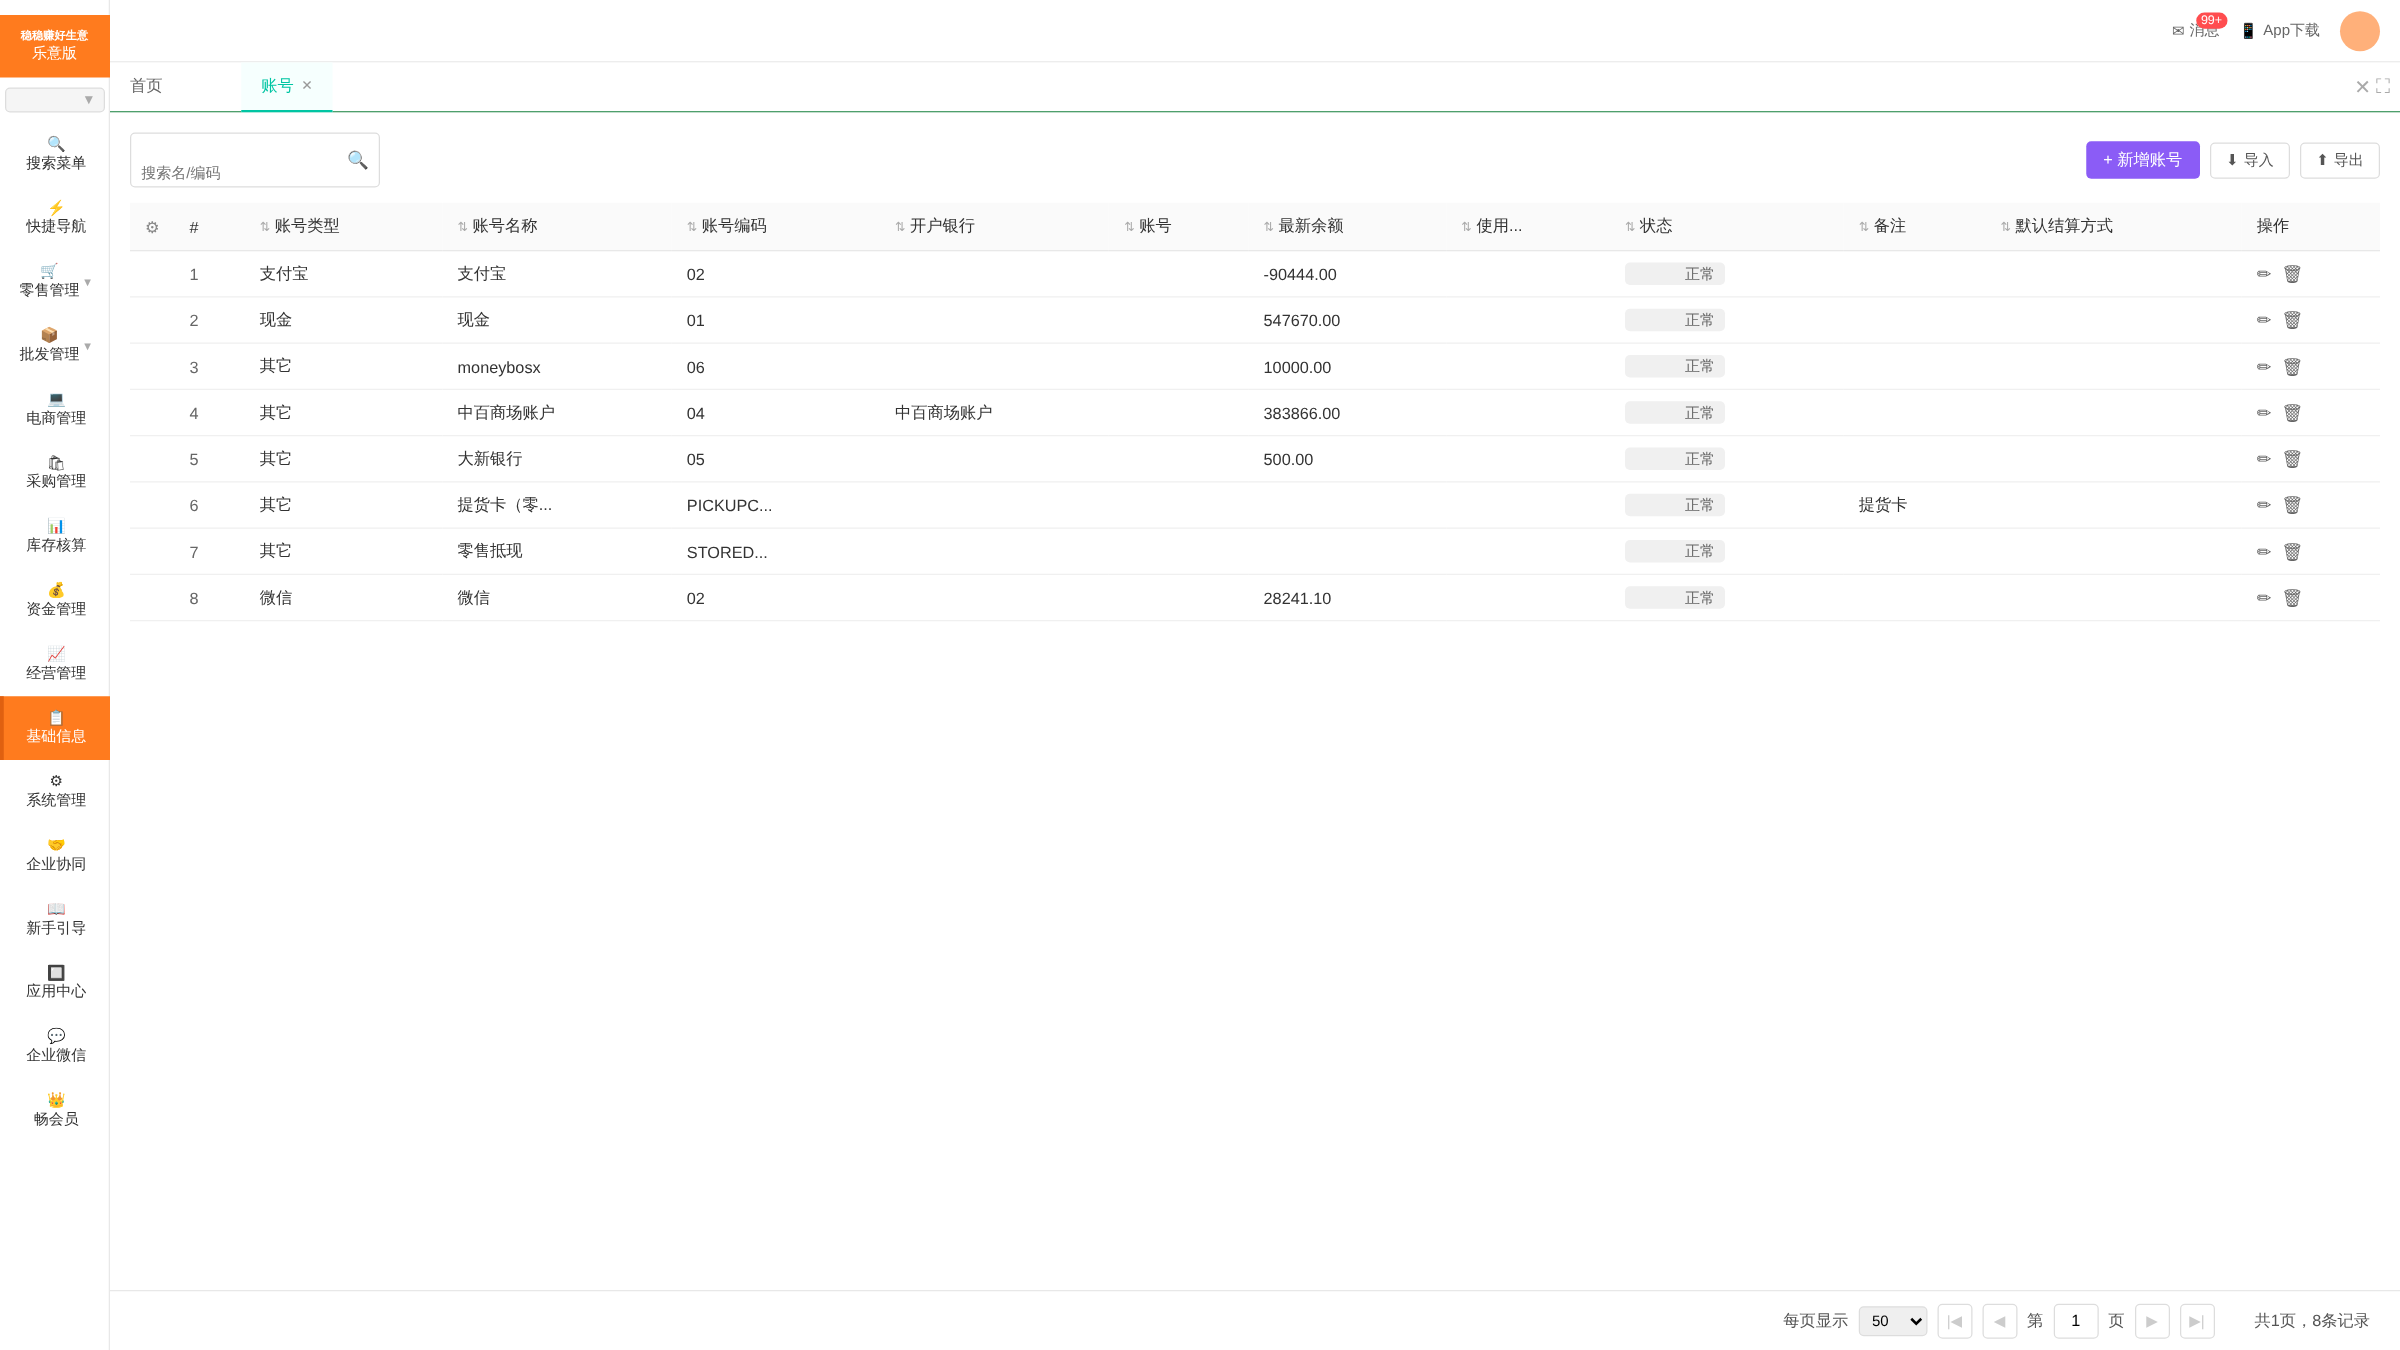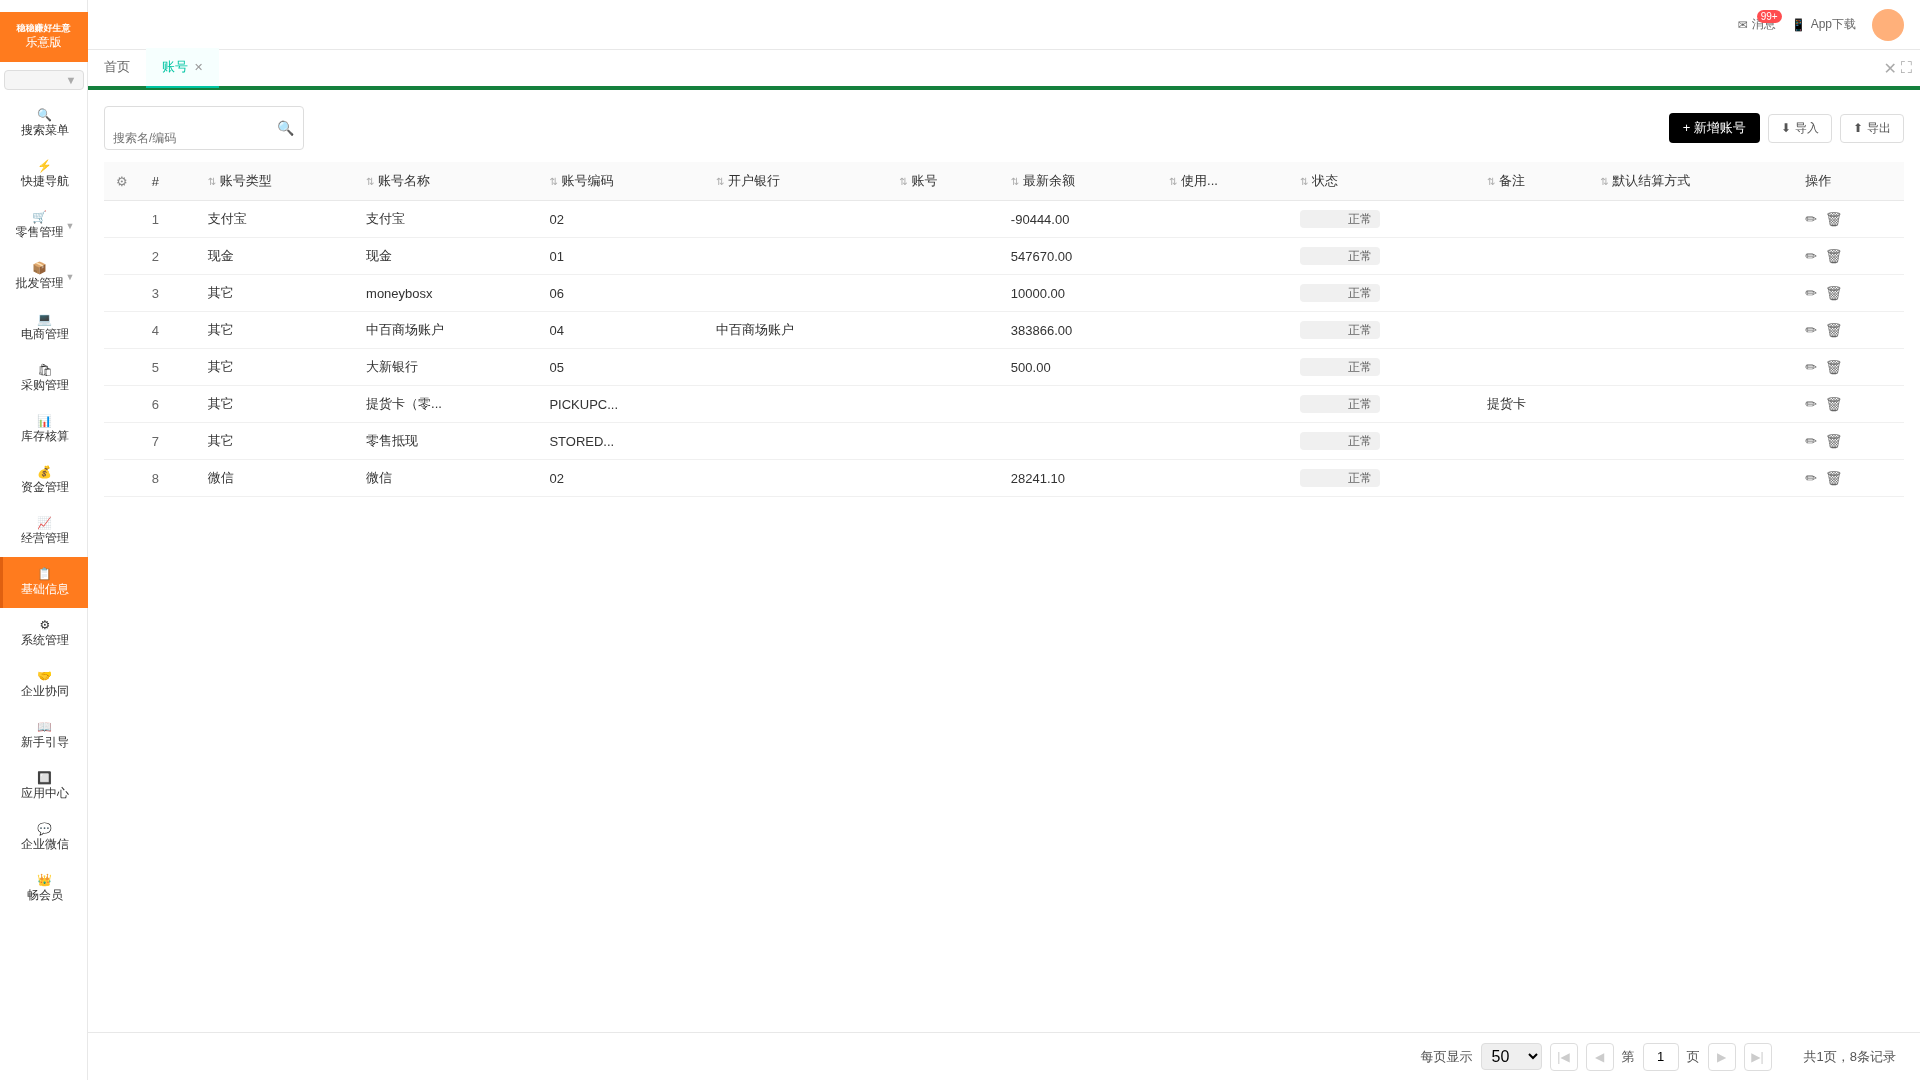--- a/index.html
+++ b/index.html
@@ -101,22 +101,23 @@
       border-radius: 50%;
       background: #ffb07a;
     }
 
     
     .tab-bar {
       height: 40px;
       background: #fff;
       display: flex;
       align-items: center;
-      border-bottom: 4px solid #15803d;
+      border-bottom: 1px solid #15803d;
       padding: 0 0;
+      gap: 47px;
     }
     .tab {
       padding: 0 16px;
       height: 40px;
       display: flex;
       align-items: center;
       gap: 6px;
       cursor: pointer;
       font-size: 13px;
       color: #666;
@@ -158,21 +159,21 @@
     .search-box input {
       border: none;
       outline: none;
       font-size: 12px;
       width: 170px;
       color: #999;
       margin-top: 20px;
     }
     .toolbar-right { display: flex; gap: 8px; align-items: center; }
     .btn-add {
-      background: #000000;
+      background: #8b5cf6;
       color: white;
       border: none;
       border-radius: 4px;
       padding: 6px 14px;
       font-size: 13px;
       cursor: pointer;
     }
     .btn-outline {
       background: #fff;
       color: #555;
@@ -231,21 +232,21 @@
       justify-content: flex-end;
       padding: 0 24px;
       gap: 8px;
       font-size: 13px;
       color: #555;
     }
     .page-size-select {
       border: 1px solid #ddd;
       border-radius: 4px;
       padding: 3px 6px;
-      font-size: 16px;
+      font-size: 12px;
     }
     .page-btn {
       border: 1px solid #ddd;
       background: #fff;
       border-radius: 4px;
       width: 28px;
       height: 28px;
       display: flex;
       align-items: center;
       justify-content: center;

